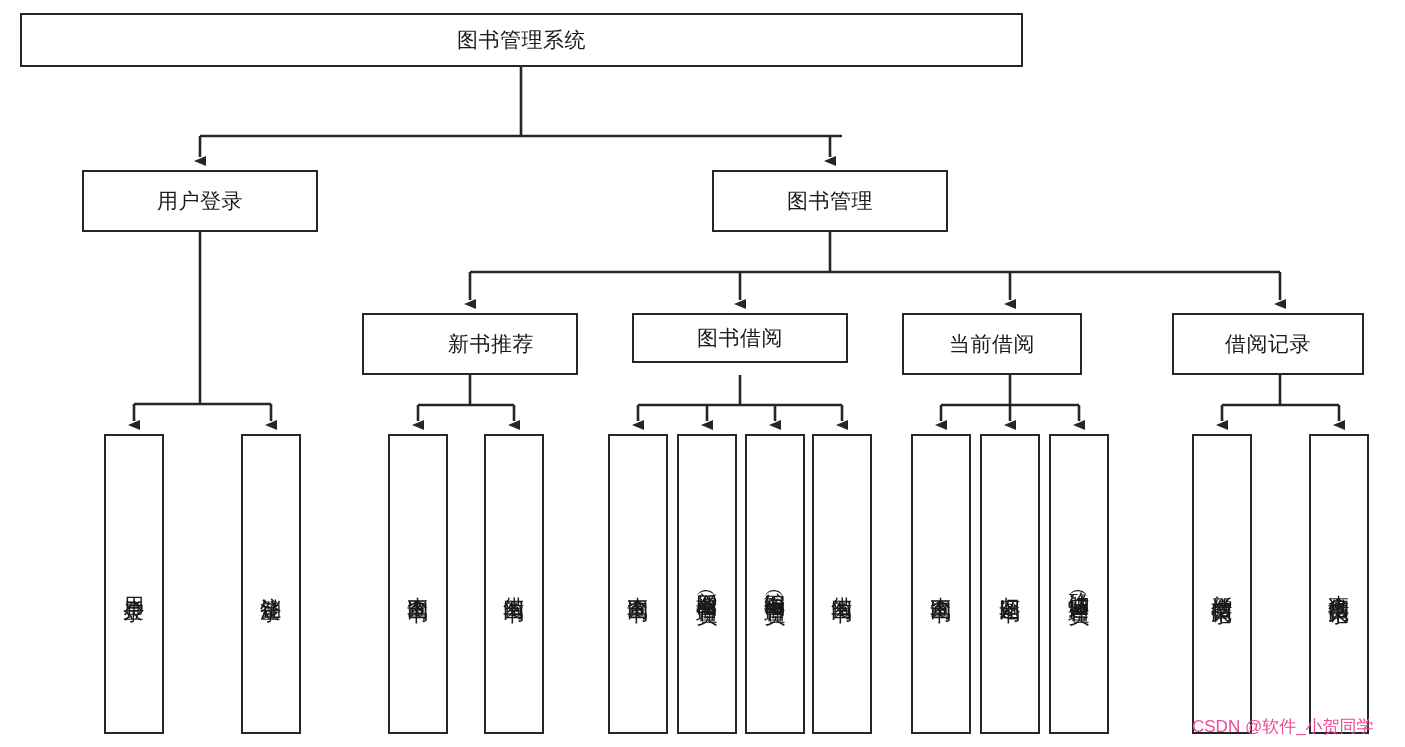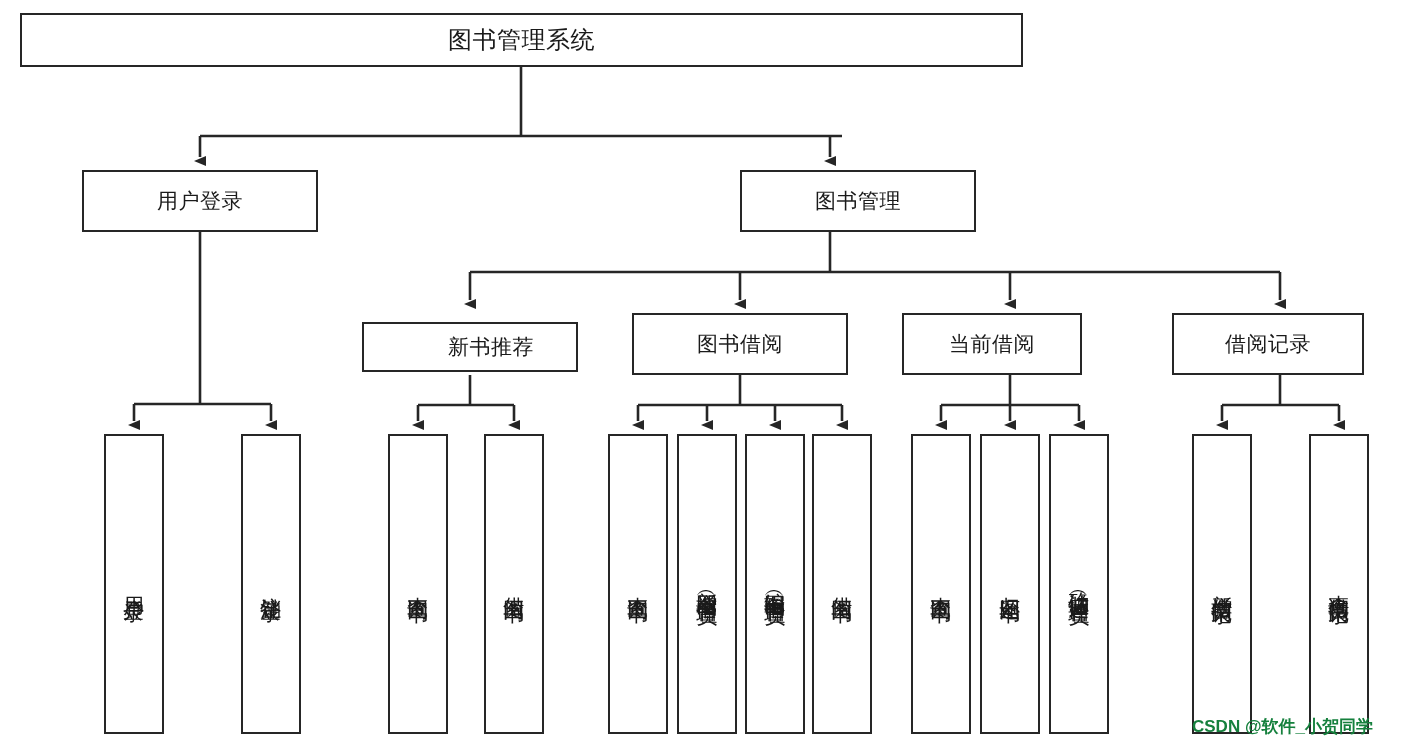--- a/index.html
+++ b/index.html
@@ -42,43 +42,42 @@
     text-align: center;
     line-height: 1.18;
     letter-spacing: 0.5px;
   }
   
   .node.horiz .node-label {
     font-size: 21px;
     white-space: nowrap;
   }
   .node.root .node-label {
-    font-size: 24px;
+    font-size: 21px;
   }
   
   .node.vert {
     padding: 6px 0;
   }
   .node.vert .node-label {
     writing-mode: vertical-rl;
     text-orientation: upright;
     font-size: 21px;
     line-height: 1.30;
     letter-spacing: 2px;
     max-height: 288px;
     white-space: normal;
   }
   .watermark {
     position: absolute;
     font-size: 17px;
-    color: #15803d;
+    color: #ec4899;
     white-space: nowrap;
     z-index: 5;
     font-family: "Liberation Sans", "DejaVu Sans", sans-serif;
-    font-weight: bold;
   }
 </style>
 </head>
 <body>
 
 <div id="canvas">
 
   <svg id="edges" viewBox="0 0 1405 747" xmlns="http://www.w3.org/2000/svg">
     <defs>
       <marker id="arrow" markerWidth="10" markerHeight="12" refX="1" refY="6" orient="auto" markerUnits="userSpaceOnUse">
@@ -130,29 +129,29 @@
   </svg>
 
   <div class="node horiz root" style="left:20px; top:13px; width:1003px; height:54px;">
     <span class="node-label">图书管理系统</span>
   </div>
 
   <div class="node horiz" style="left:82px; top:170px; width:236px; height:62px;">
     <span class="node-label">用户登录</span>
   </div>
 
-  <div class="node horiz" style="left:712px; top:170px; width:236px; height:62px;margin-left:28px;">
+  <div class="node horiz" style="left:712px; top:170px; width:236px; height:62px;">
     <span class="node-label">图书管理</span>
   </div>
 
-  <div class="node horiz" style="left:362px; top:322px; width:216px; height:50px;padding-left:42px;">
+  <div class="node horiz" style="left:362px; top:313px; width:216px; height:62px;padding-left:42px;">
     <span class="node-label">新书推荐</span>
   </div>
 
-  <div class="node horiz" style="left:632px; top:313px; width:216px; height:62px;">
+  <div class="node horiz" style="left:632px; top:313px; width:216px; height:50px;">
     <span class="node-label">图书借阅</span>
   </div>
 
   <div class="node horiz" style="left:902px; top:313px; width:180px; height:62px;">
     <span class="node-label">当前借阅</span>
   </div>
 
   <div class="node horiz" style="left:1172px; top:313px; width:192px; height:62px;">
     <span class="node-label">借阅记录</span>
   </div>

